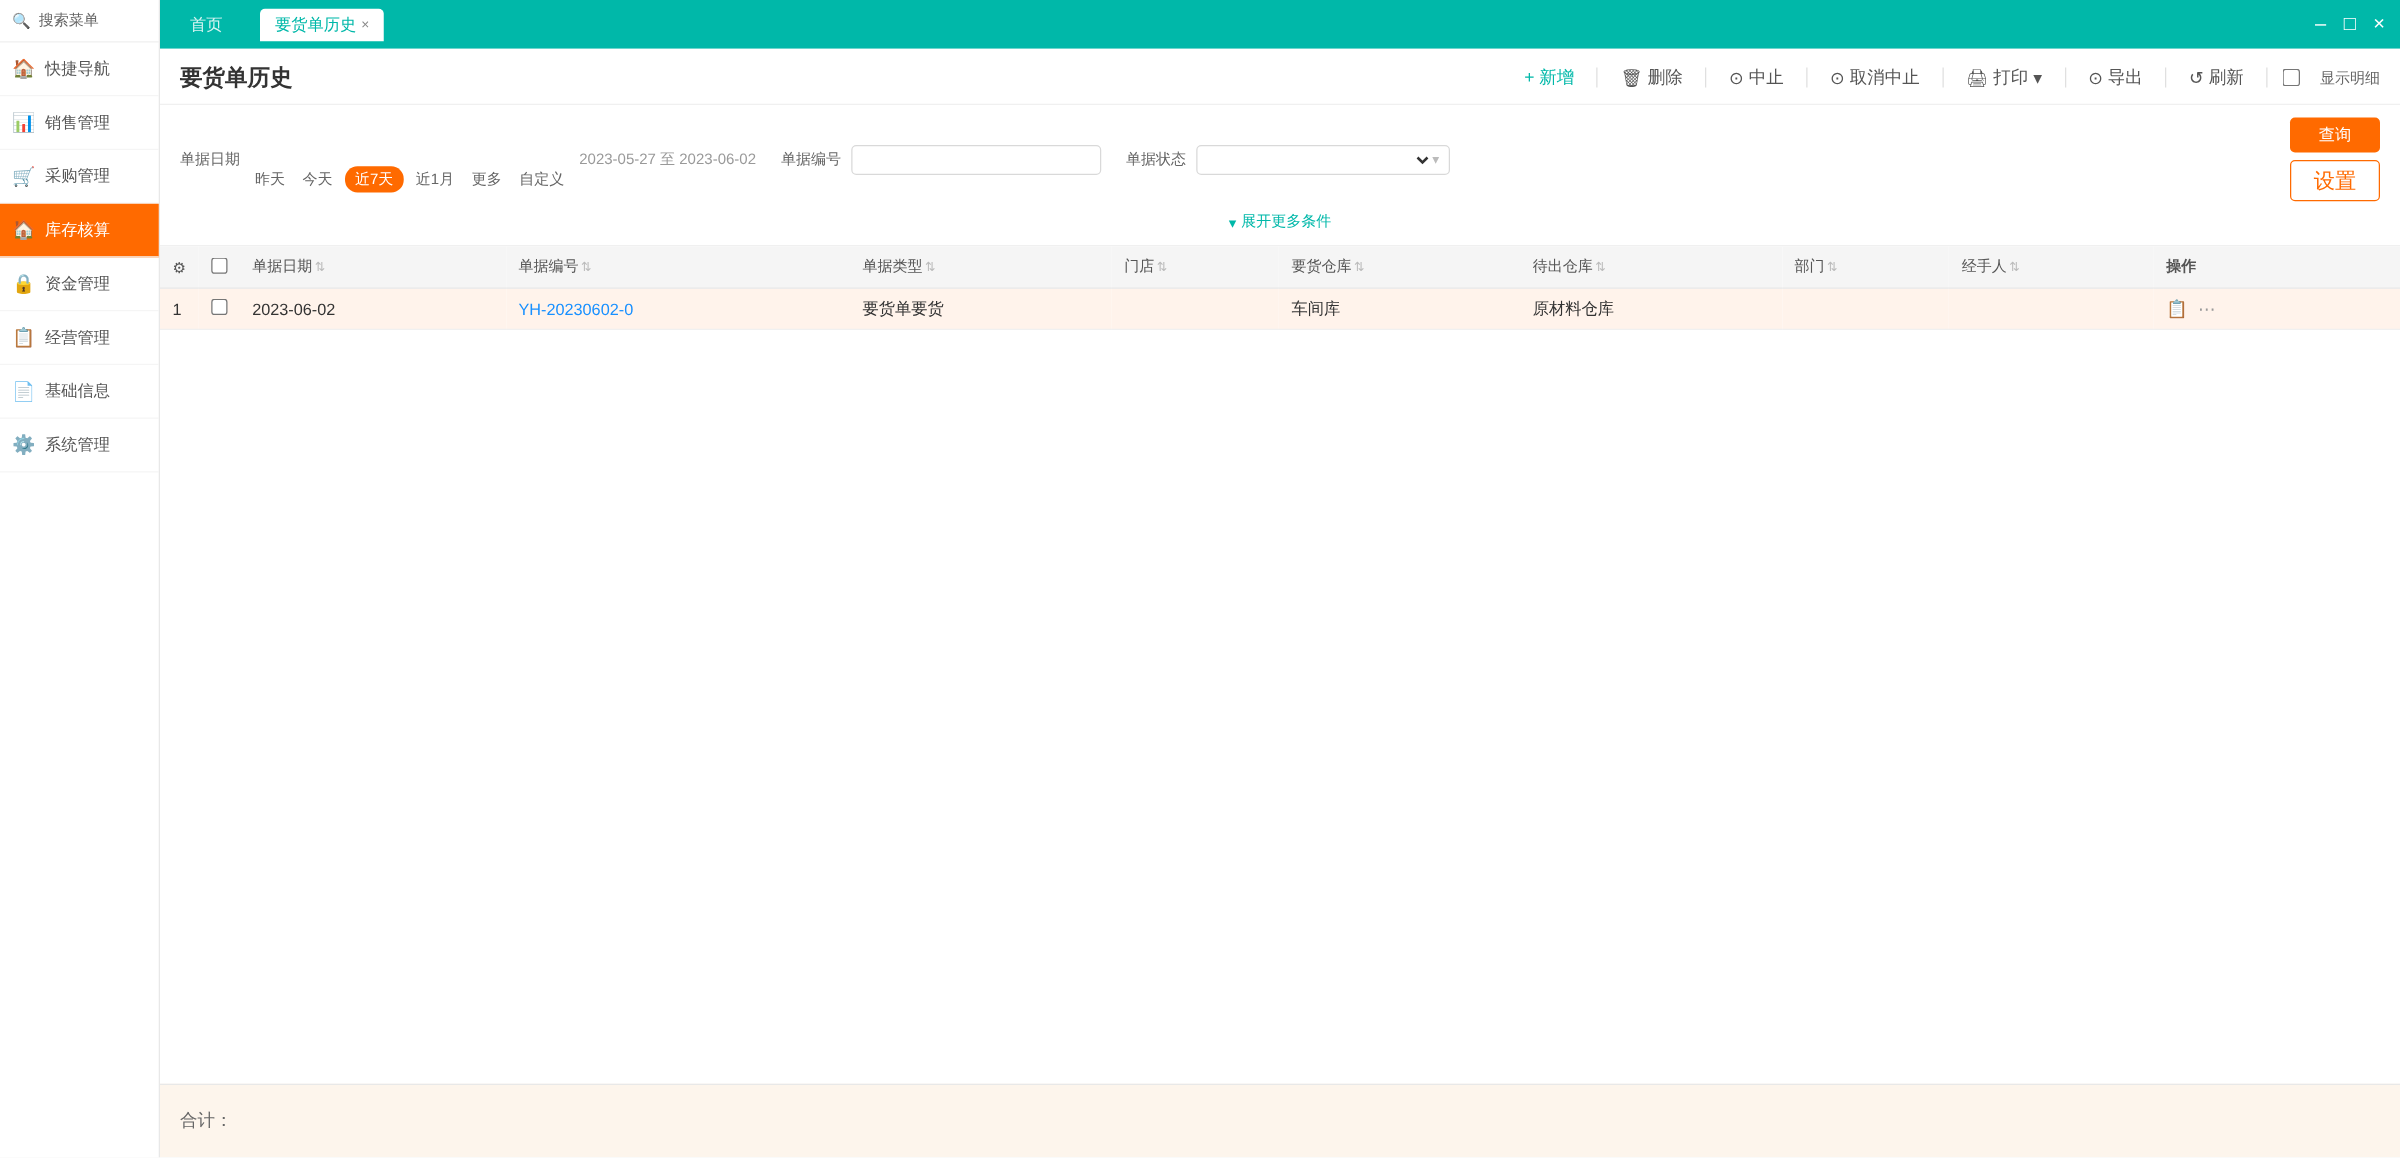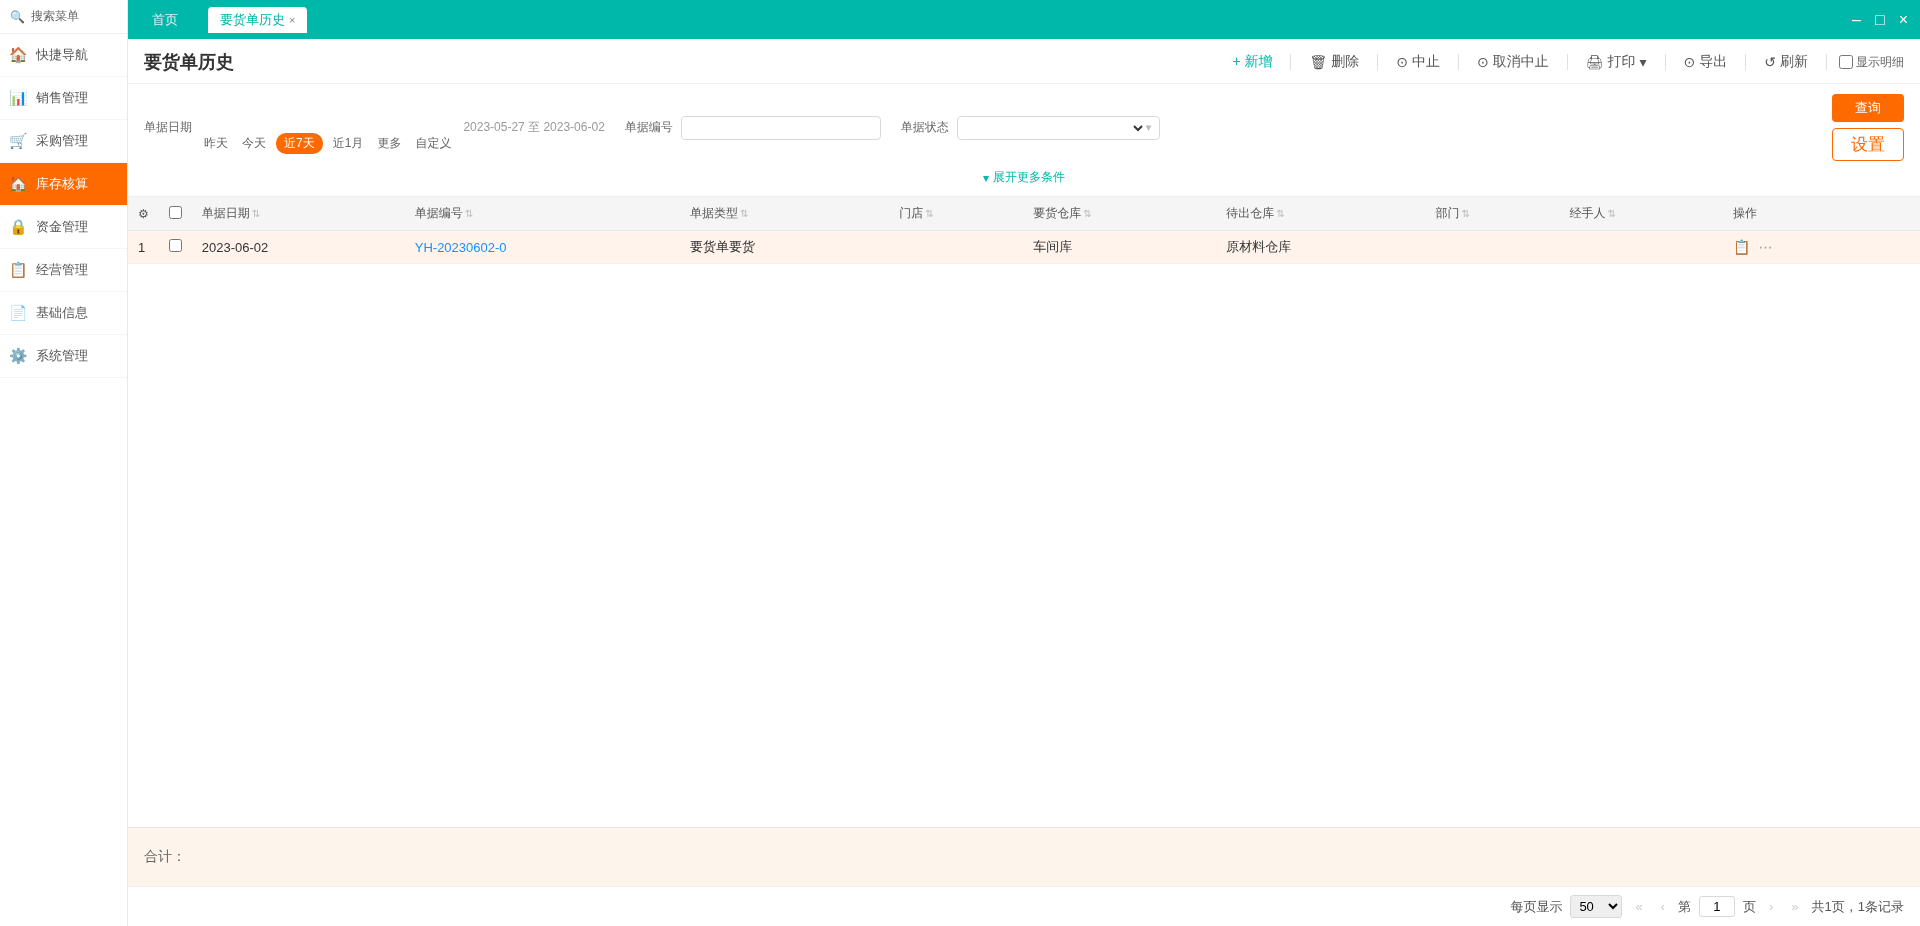--- a/index.html
+++ b/index.html
@@ -119,21 +119,21 @@
       display: flex;
       align-items: center;
       gap: 4px;
       cursor: pointer;
       font-size: 14px;
       color: #555;
       padding: 4px 6px;
       border-radius: 3px;
     }
     .toolbar-btn.new { color: #00b8a9; }
-    .show-detail-label { font-size: 12px; color: #666; display: flex; align-items: center; gap: 3px; }
+    .show-detail-label { font-size: 12px; color: #666; display: flex; align-items: center; gap: 16px; }
     .checkbox-small { width: 14px; height: 14px; }
 
     
     .filter-area {
       padding: 10px 16px;
       border-bottom: 1px solid #f0f0f0;
       flex-shrink: 0;
     }
     .filter-row {
       display: flex;
@@ -482,21 +482,21 @@
             </th>
             <th class="sortable">
               <span>待出仓库</span><span class="sort-icon">⇅</span>
             </th>
             <th class="sortable">
               <span>部门</span><span class="sort-icon">⇅</span>
             </th>
             <th class="sortable">
               <span>经手人</span><span class="sort-icon">⇅</span>
             </th>
-            <th style="min-width:80px;">操作</th>
+            <th style="min-width:80px;font-weight:bold;">操作</th>
           </tr>
         </thead>
         <tbody id="table-body">
         <tr class="row-highlight">
               <td>1</td>
               <td><input type="checkbox" style=""></td>
               <td>2023-06-02</td>
               <td><a class="link-text">YH-20230602-0</a></td>
               <td>要货单要货</td>
               <td></td>
@@ -512,31 +512,14 @@
               </td>
             </tr>
           </tbody>
       </table>
     </div>
 
     <div class="table-footer">
       <span>合计：</span>
     </div>
 
-    <div class="pagination">
-      <span>每页显示</span>
-      <select>
-        <option value="50">50</option>
-        <option value="10">10</option>
-        <option value="20">20</option>
-        <option value="100">100</option>
-      </select>
-      <span class="page-btn disabled">«</span>
-      <span class="page-btn disabled">‹</span>
-      <span>第</span>
-      <input type="text" value="1" style="">
-      <span>页</span>
-      <span class="page-btn disabled">›</span>
-      <span class="page-btn disabled">»</span>
-      <span>共1页，1条记录</span>
-    </div>
   </div>
 </div>
 
 </body></html>

